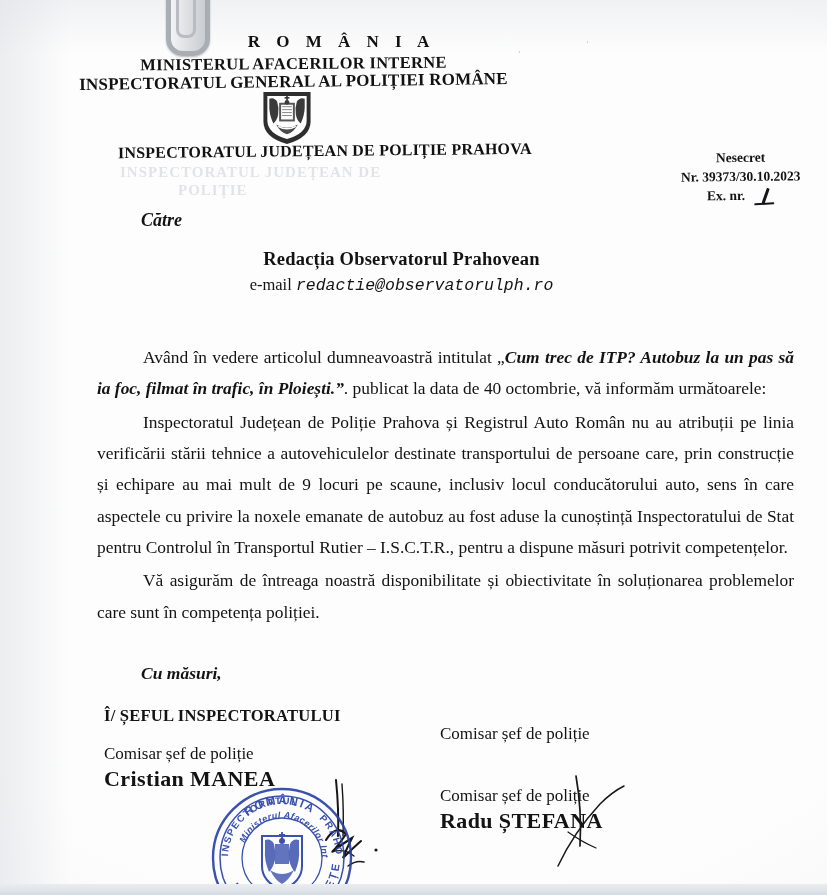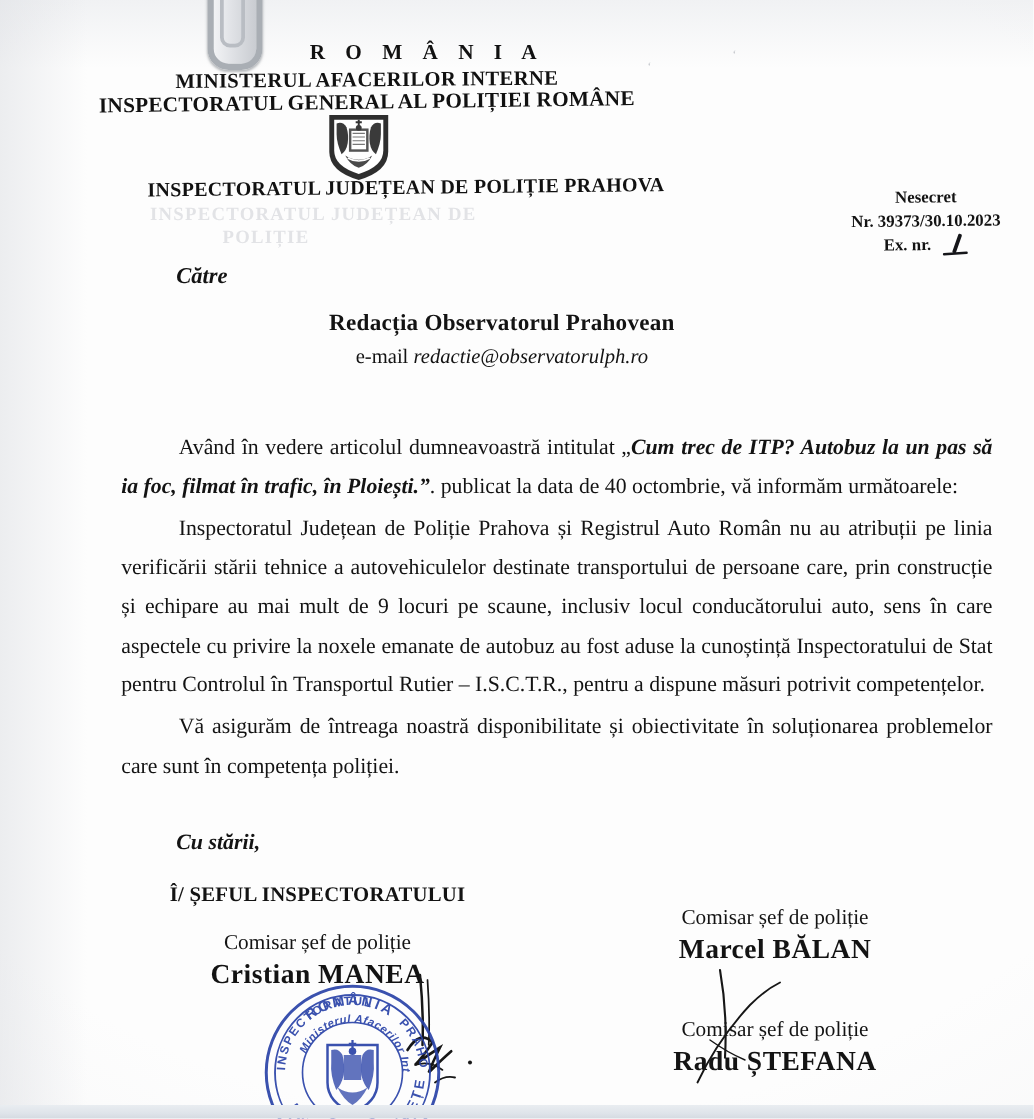--- a/index.html
+++ b/index.html
@@ -109,21 +109,21 @@
     top: 148px;
     text-align: center;
     font-size: 13.5px;
     font-weight: bold;
     line-height: 1.42;
     transform: rotate(-0.6deg);
     white-space: nowrap;
   }
   #reg-ex-row {
     display: inline-flex;
-    align-items: center;
+    align-items: flex-end;
     gap: 8px;
   }
   #ex-hand {
     display: inline-block;
     position: relative;
     width: 22px;
     height: 17px;
   }
   #ex-hand::before {
     content: "";
@@ -162,21 +162,21 @@
   }
   #addressee-name {
     font-size: 18.5px;
     font-weight: bold;
     letter-spacing: 0.2px;
   }
   #addressee-email {
     margin-top: 5px;
     font-size: 16.5px;
   }
-  #addressee-email em { font-style: italic; }
+  #addressee-email em { font-style: italic; font-family: Liberation Mono, monospace; }
 
   
   #body {
     position: absolute;
     left: 97px;
     top: 342px;
     width: 697px;
     font-size: 17.4px;
     line-height: 1.80;
     text-align: justify;
@@ -195,21 +195,21 @@
   #cu-stima {
     position: absolute;
     left: 141px;
     top: 663px;
     font-size: 17.5px;
     font-style: italic;
     font-weight: bold;
   }
   .sig-col {
     position: absolute;
-    text-align: center;
+    text-align: left;
   }
   #sig-left  { left: 104px; top: 706px; width: 300px; }
   #sig-right { left: 440px; top: 706px; width: 360px; }
   .sig-title {
     font-size: 16.6px;
     font-weight: bold;
     letter-spacing: 0.2px;
     white-space: nowrap;
   }
   .sig-rank {
@@ -313,31 +313,30 @@
       <em>redactie@observatorulph.ro</em>
     </div>
   </div>
 
   <div id="body">
     <p><span>Având în vedere articolul dumneavoastră intitulat „</span><span class="title-ital">Cum trec de ITP?  Autobuz la un pas să ia foc, filmat în trafic, în Ploiești.”</span><span>. publicat la data de 40 octombrie, vă informăm următoarele:</span></p>
     <p>Inspectoratul Județean de Poliție Prahova și Registrul Auto Român nu au atribuții pe linia verificării stării tehnice a autovehiculelor destinate transportului de persoane care, prin construcție și echipare au mai mult de 9 locuri pe scaune, inclusiv locul conducătorului auto, sens în care aspectele cu privire la noxele emanate de autobuz au fost aduse la cunoștință Inspectoratului de Stat pentru Controlul în Transportul Rutier – I.S.C.T.R., pentru a dispune măsuri potrivit competențelor.</p>
     <p>Vă asigurăm de întreaga noastră disponibilitate și obiectivitate în soluționarea problemelor care sunt în competența poliției.</p>
   </div>
 
-  <div id="cu-stima">Cu stării,</div>
+  <div id="cu-stima">Cu măsuri,</div>
 
   <div class="sig-col" id="sig-left">
     <div class="sig-title">Î/ ȘEFUL INSPECTORATULUI</div>
     <div class="sig-rank">Comisar șef de poliție</div>
     <div class="sig-name">Cristian MANEA</div>
   </div>
 
   <div class="sig-col" id="sig-right">
     <div class="sig-rank">Comisar șef de poliție</div>
-    <div class="sig-name">Marcel BĂLAN</div>
     <div id="sig-right-second">
       <div class="sig-rank" style="margin-top:0">Comisar șef de poliție</div>
       <div class="sig-name">Radu ȘTEFANA</div>
     </div>
   </div>
 
   <svg class="pen" id="pen-left" viewBox="0 0 70 105">
     <g stroke="#171717" fill="none" stroke-linecap="round">
       <path d="M18 2 q3 30 2 56" stroke-width="2"></path>
       <path d="M24 6 q2 28 1 52" stroke-width="1.4"></path>

